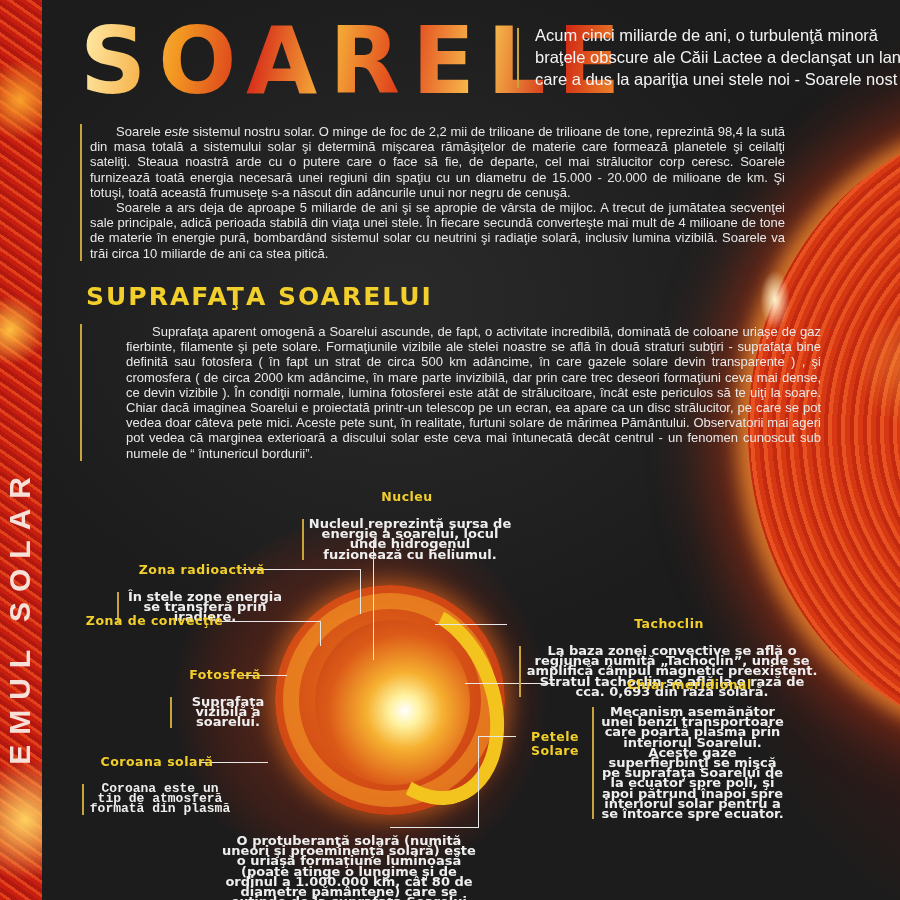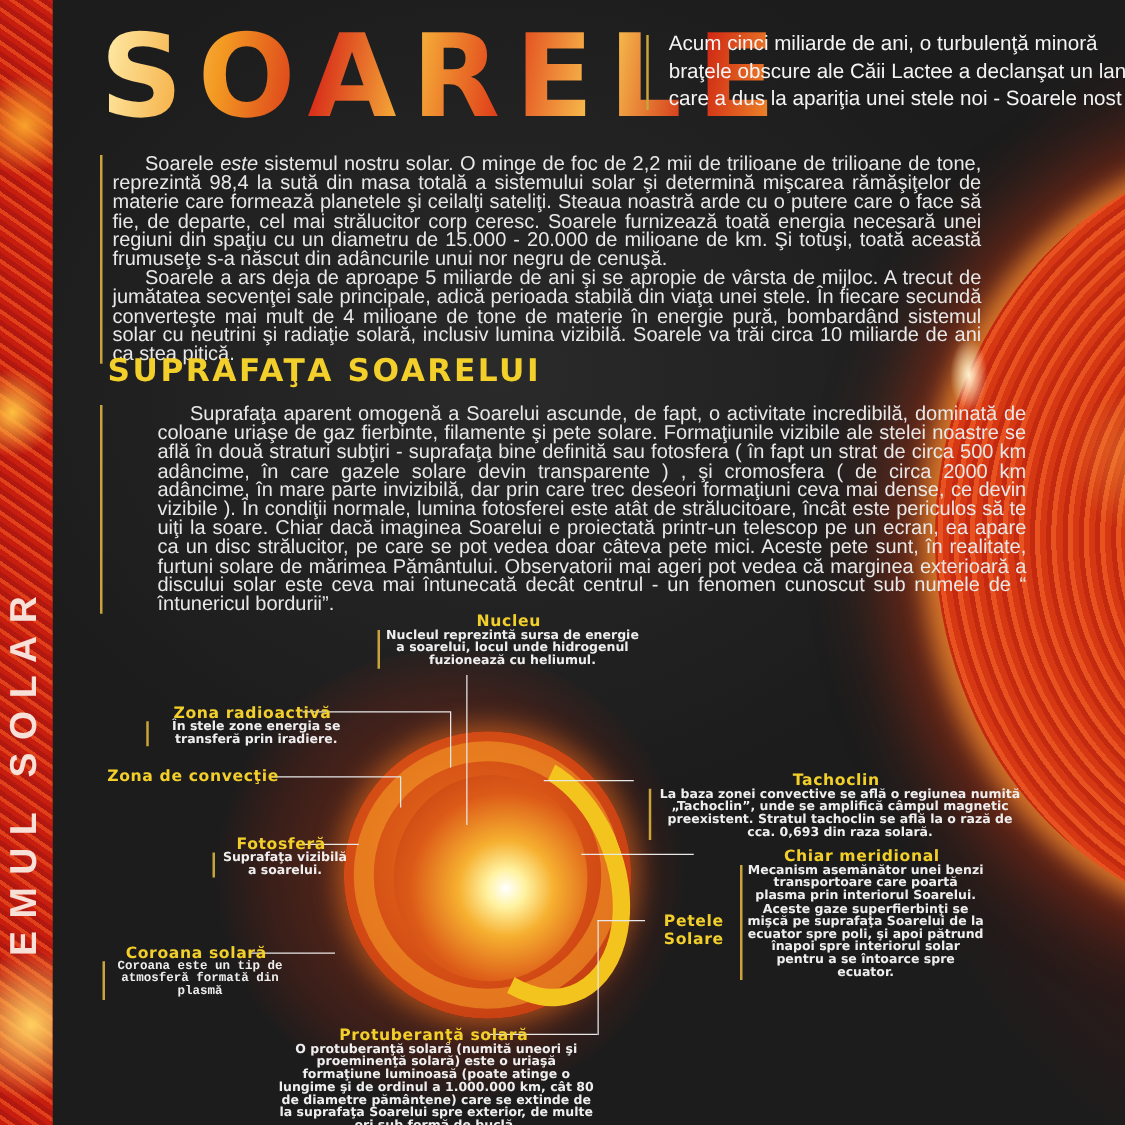--- a/index.html
+++ b/index.html
@@ -61,21 +61,21 @@
     position:absolute; left:517px; top:28px; width:2px; height:60px; background:#c8a43a;
   }
   .intro {
     position:absolute; left:535px; top:24px; width:420px;
     font-size:16.5px; line-height:22px; color:#f4f4f4; white-space:nowrap;
   }
   
   .para-block {
     position:absolute; left:80px; width:695px;
     border-left:2px solid #c8a43a; padding-left:8px;
-    font-size:16px; line-height:15.2px; color:#e8e8e8; text-align:justify;
+    font-size:13px; line-height:15.2px; color:#e8e8e8; text-align:justify;
   }
   .para-block p { margin:0; text-indent:26px; }
   .block1 { top:124px; }
   .block2 { top:324px;padding-left:44px; }
   .section-title {
     position:absolute; left:86px; top:282px;
     font-size:25px; font-weight:bold; color:#f2cf2a; letter-spacing:2px;
     font-family:"DejaVu Sans", sans-serif;
   }
   
@@ -103,21 +103,21 @@
   }
   .leader { position:absolute; background:#e8e8e8; }
   .label {
     position:absolute; font-family:"DejaVu Sans", sans-serif;text-align:center;
   }
   .label h4 {
     margin:0; font-size:12.5px; font-weight:bold; color:#f2cf2a; letter-spacing:0.5px; line-height:14px;
   }
   .label .desc {
     border-left:2px solid #c8a43a; padding-left:4px; margin-left:-6px;
-    font-size:10px; line-height:10.2px; color:#eee; font-weight:bold;
+    font-size:13px; line-height:10.2px; color:#eee; font-weight:bold;margin-top:15px;
   }
 </style>
 </head>
 <body>
 
 <div class="bg"></div>
 
 <div class="left-strip"></div>
 <div class="left-strip-label">
   <span>EMUL SOLAR</span>
@@ -176,21 +176,20 @@
 </div>
 <div class="label" style="left:170px;top:668px;width:110px;">
   <h4>Fotosferă</h4>
   <div class="desc" style="margin-left:0;">Suprafaţa vizibilă a soarelui.</div>
 </div>
 <div class="label" style="left:82px;top:755px;width:150px;">
   <h4>Coroana solară</h4>
   <div class="desc" style="margin-left:0;font-family:Liberation Mono, monospace;">Coroana este un tip de atmosferă formată din plasmă</div>
 </div>
 <div class="label" style="left:217px;top:821px;width:260px;">
-  <h4>Protuberanţă solară</h4>
   <div class="desc" style="margin-left:0;border-left:none;">O protuberanţă solară (numită uneori şi proeminenţă solară) este o uriaşă formaţiune luminoasă (poate atinge o lungime şi de ordinul a 1.000.000 km, cât 80 de diametre pământene) care se extinde de la suprafaţa Soarelui spre exterior, de multe ori sub formă de buclă.</div>
 </div>
 <div class="label" style="left:519px;top:617px;width:300px;">
   <h4>Tachoclin</h4>
   <div class="desc" style="margin-left:0;">La baza zonei convective se află o regiunea numită „Tachoclin”, unde se amplifică câmpul magnetic preexistent. Stratul tachoclin se află la o rază de cca. 0,693 din raza solară.</div>
 </div>
 <div class="label" style="left:592px;top:678px;width:195px;">
   <h4>Chiar meridional</h4>
   <div class="desc" style="margin-left:0;">Mecanism asemănător unei benzi transportoare care poartă plasma prin interiorul Soarelui. Aceste gaze superfierbinţi se mişcă pe suprafaţa Soarelui de la ecuator spre poli, şi apoi pătrund înapoi spre interiorul solar pentru a se întoarce spre ecuator.</div>
 </div>

